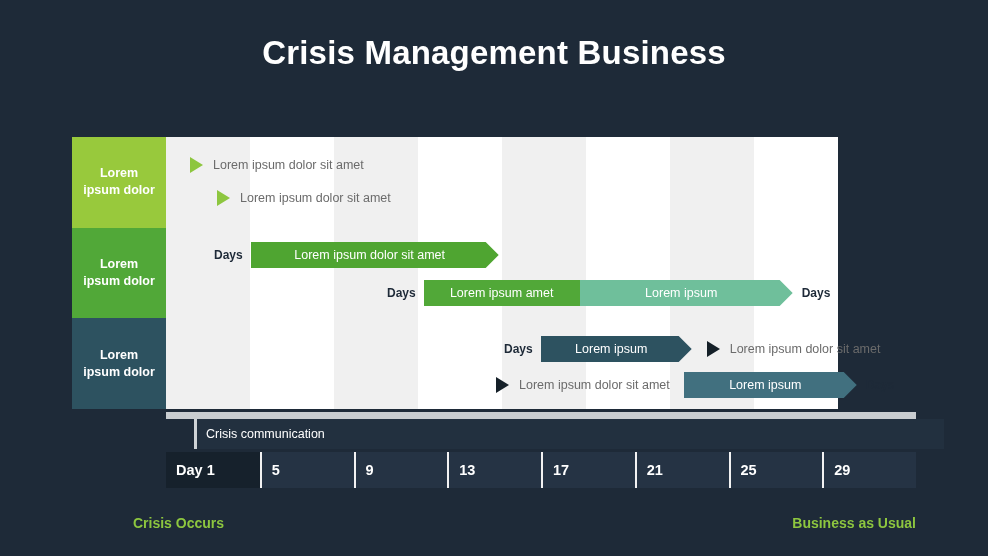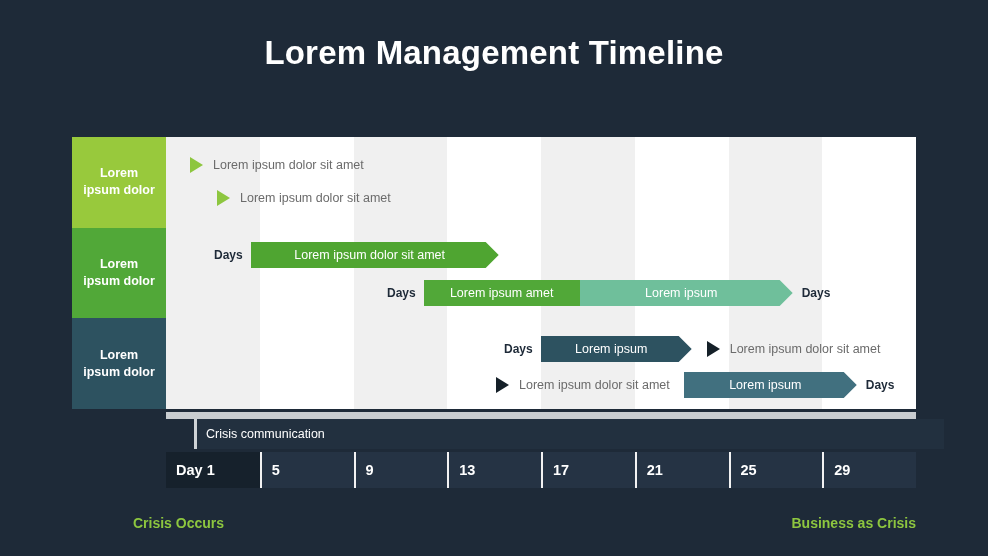--- a/index.html
+++ b/index.html
@@ -52,21 +52,21 @@
     color: #ffffff;
     font-size: 12.5px;
     font-weight: bold;
     line-height: 1.35;
     padding: 0 8px;
   }
 
   
   .plot {
     position: relative;
-    width: 750px;
+    width: 672px;
     height: 272px;
     background: #ffffff;
   }
   .stripes {
     position: absolute;
     inset: 0;
     display: flex;
   }
   .stripe { width: 93.75px; height: 100%; }
   .stripe.shaded { background: #f0f0f0; }
@@ -184,21 +184,21 @@
     font-size: 14px;
     font-weight: bold;
     color: #8dc63f;
   }
   .foot.left  { left: 133px; }
   .foot.right { right: 72px; }
 </style>
 </head>
 <body>
 
-<div class="page-title">Lorem Management Timeline</div>
+<div class="page-title">Crisis Management Business</div>
 
 <div class="gantt">
 
   <div class="cat-col">
     <div class="cat-cell" style="background:#98c93c">
       <div>
         <span>Lorem</span><br>
         <span>ipsum dolor</span>
       </div>
     </div>
@@ -293,13 +293,13 @@
     <div class="axis-cell">9</div>
     <div class="axis-cell">13</div>
     <div class="axis-cell">17</div>
     <div class="axis-cell">21</div>
     <div class="axis-cell">25</div>
     <div class="axis-cell">29</div>
   </div>
 </div>
 
 <div class="foot left">Crisis Occurs</div>
-<div class="foot right">Business as Crisis</div>
+<div class="foot right">Business as Usual</div>
 
 </body></html>

